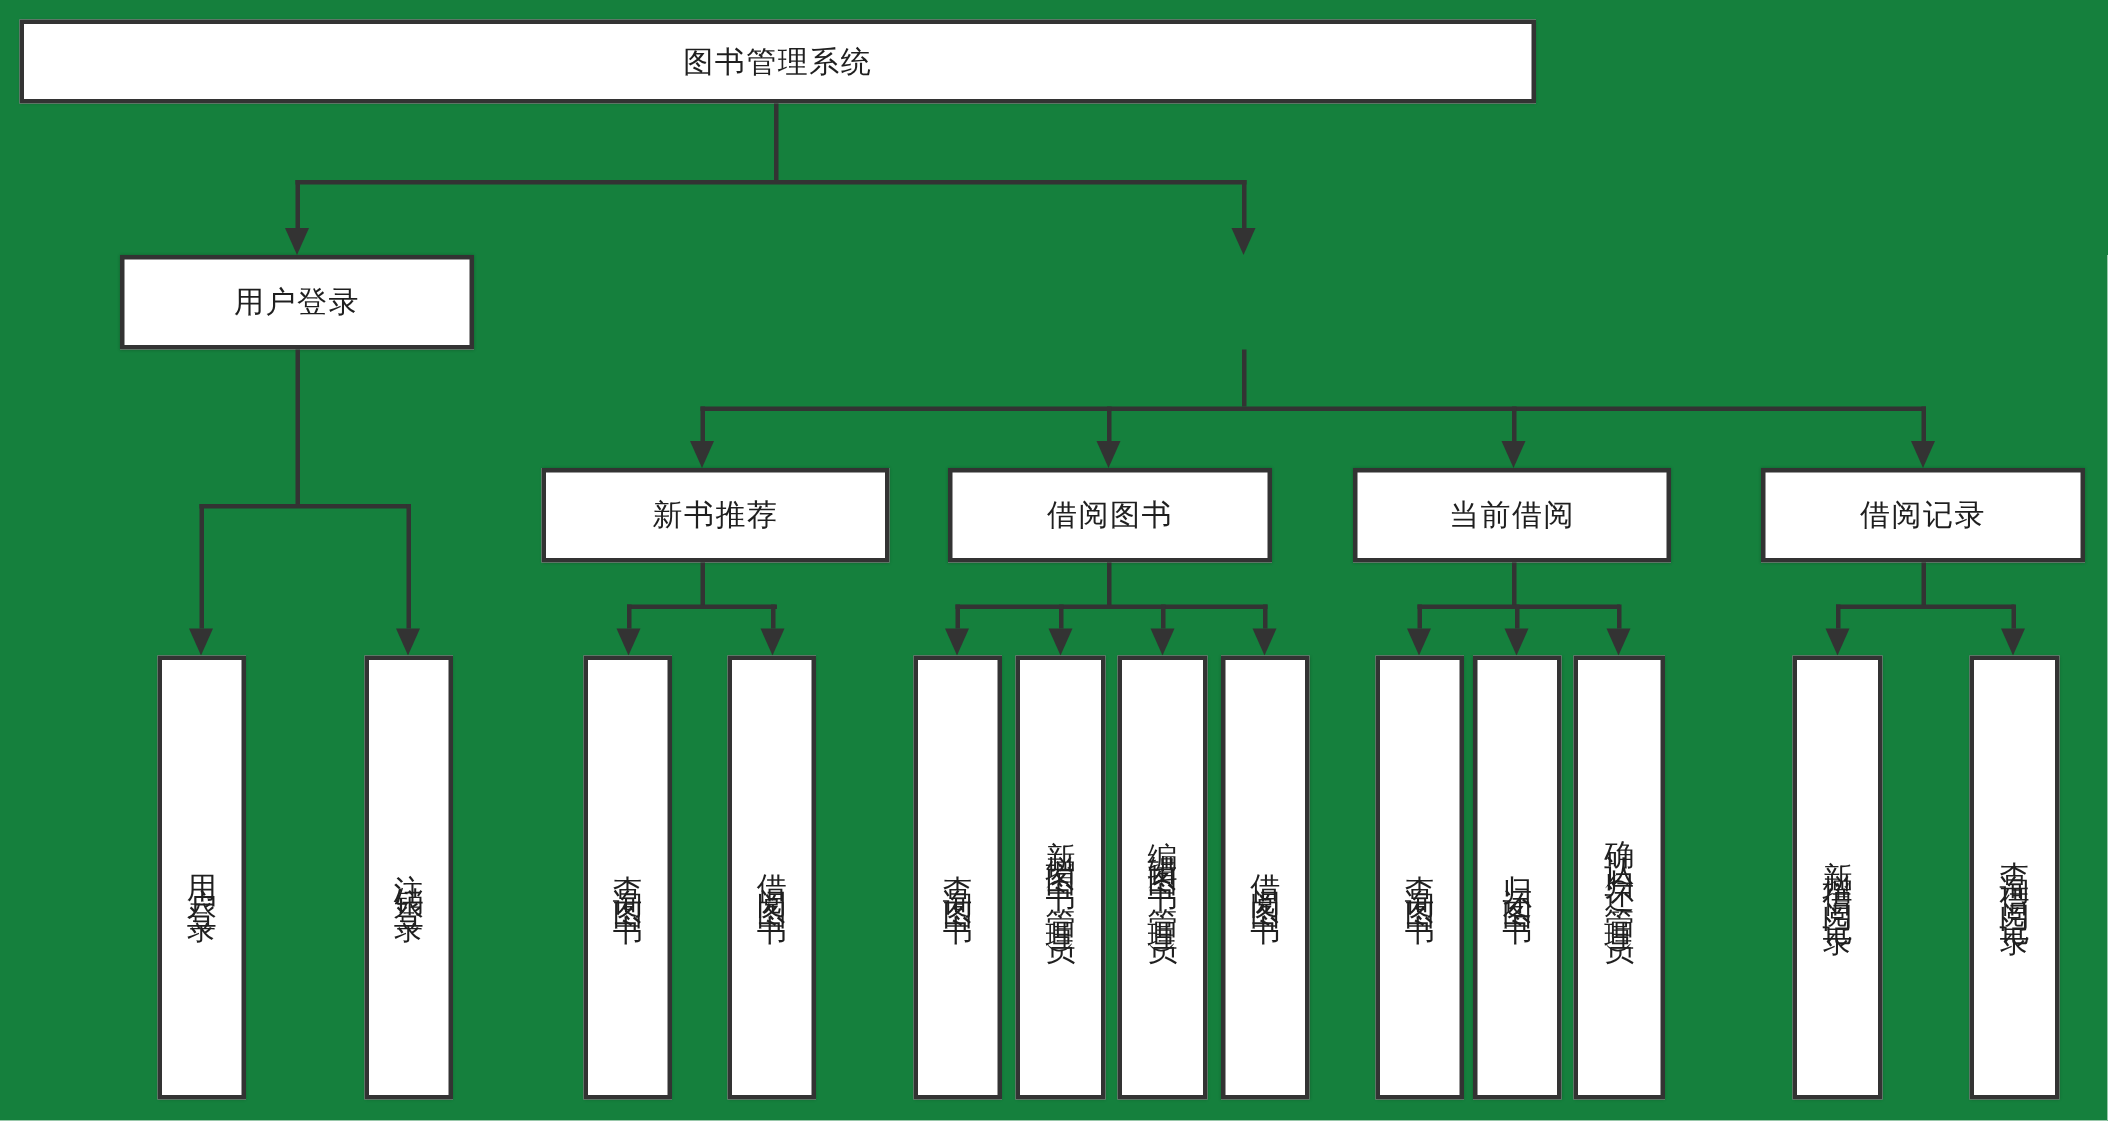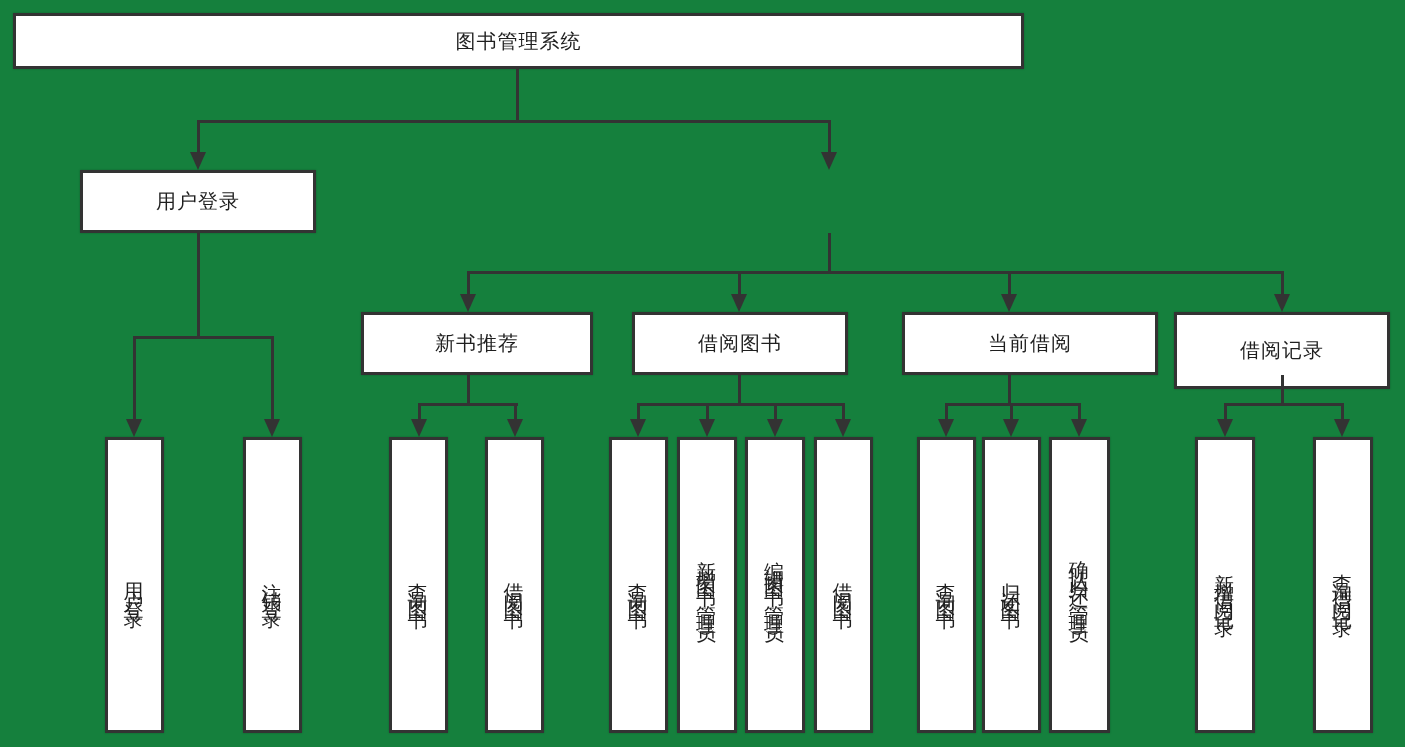--- a/index.html
+++ b/index.html
@@ -115,24 +115,24 @@
   <div class="ar" style="left:1001px; top:294px;"></div>
   <div class="vl" style="left:1281px; top:271px; height:25px;"></div>
   <div class="ar" style="left:1274px; top:294px;"></div>
 
   <div class="hnode" style="left:361px; top:312px; width:232px; height:63px;">
     <span>新书推荐</span>
   </div>
   <div class="hnode" style="left:632px; top:312px; width:216px; height:63px;">
     <span>借阅图书</span>
   </div>
-  <div class="hnode" style="left:902px; top:312px; width:256px; height:63px;">
+  <div class="hnode" style="left:902px; top:312px; width:212px; height:63px;">
     <span>当前借阅</span>
   </div>
-  <div class="hnode" style="left:1174px; top:312px; width:216px; height:77px;">
+  <div class="hnode" style="left:1174px; top:312px; width:216px; height:63px;">
     <span>借阅记录</span>
   </div>
 
   <div class="vl" style="left:467px; top:375px; height:30px;"></div>
   <div class="hl" style="left:418px; top:403px; width:100px;"></div>
   <div class="vl" style="left:418px; top:403px; height:16px;"></div>
   <div class="ar" style="left:411px; top:419px;"></div>
   <div class="vl" style="left:514px; top:403px; height:16px;"></div>
   <div class="ar" style="left:507px; top:419px;"></div>
 

